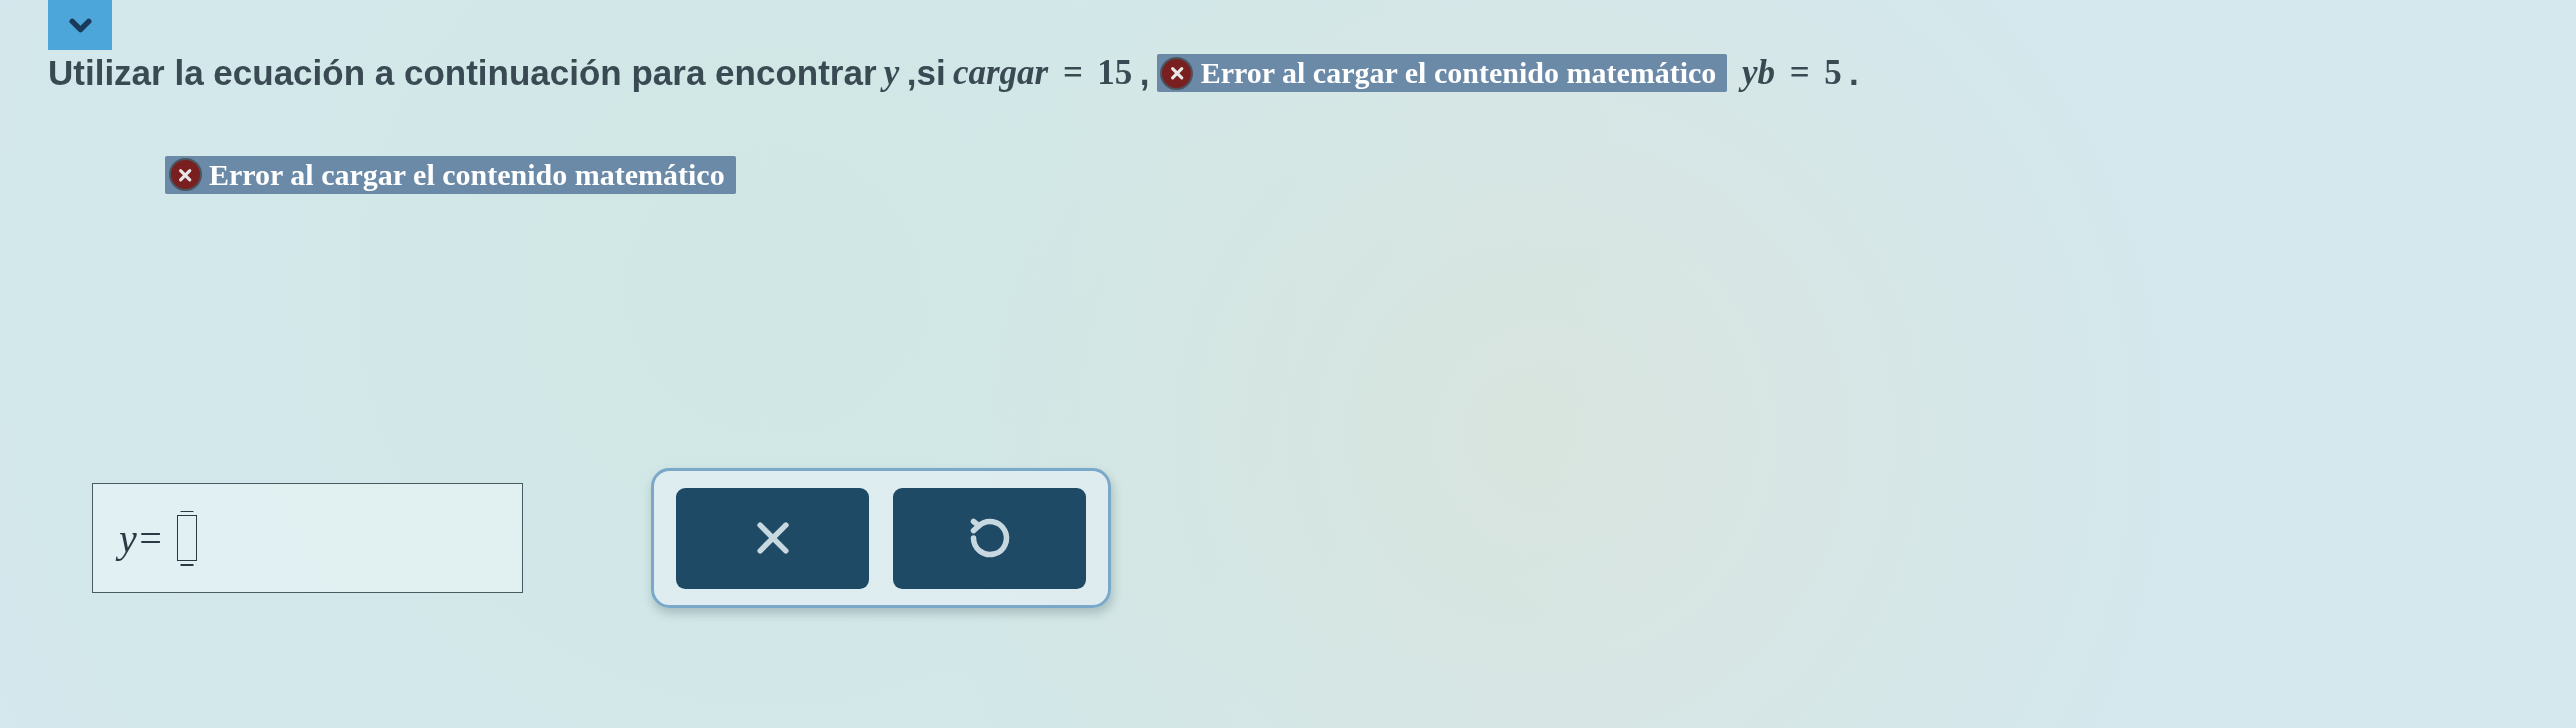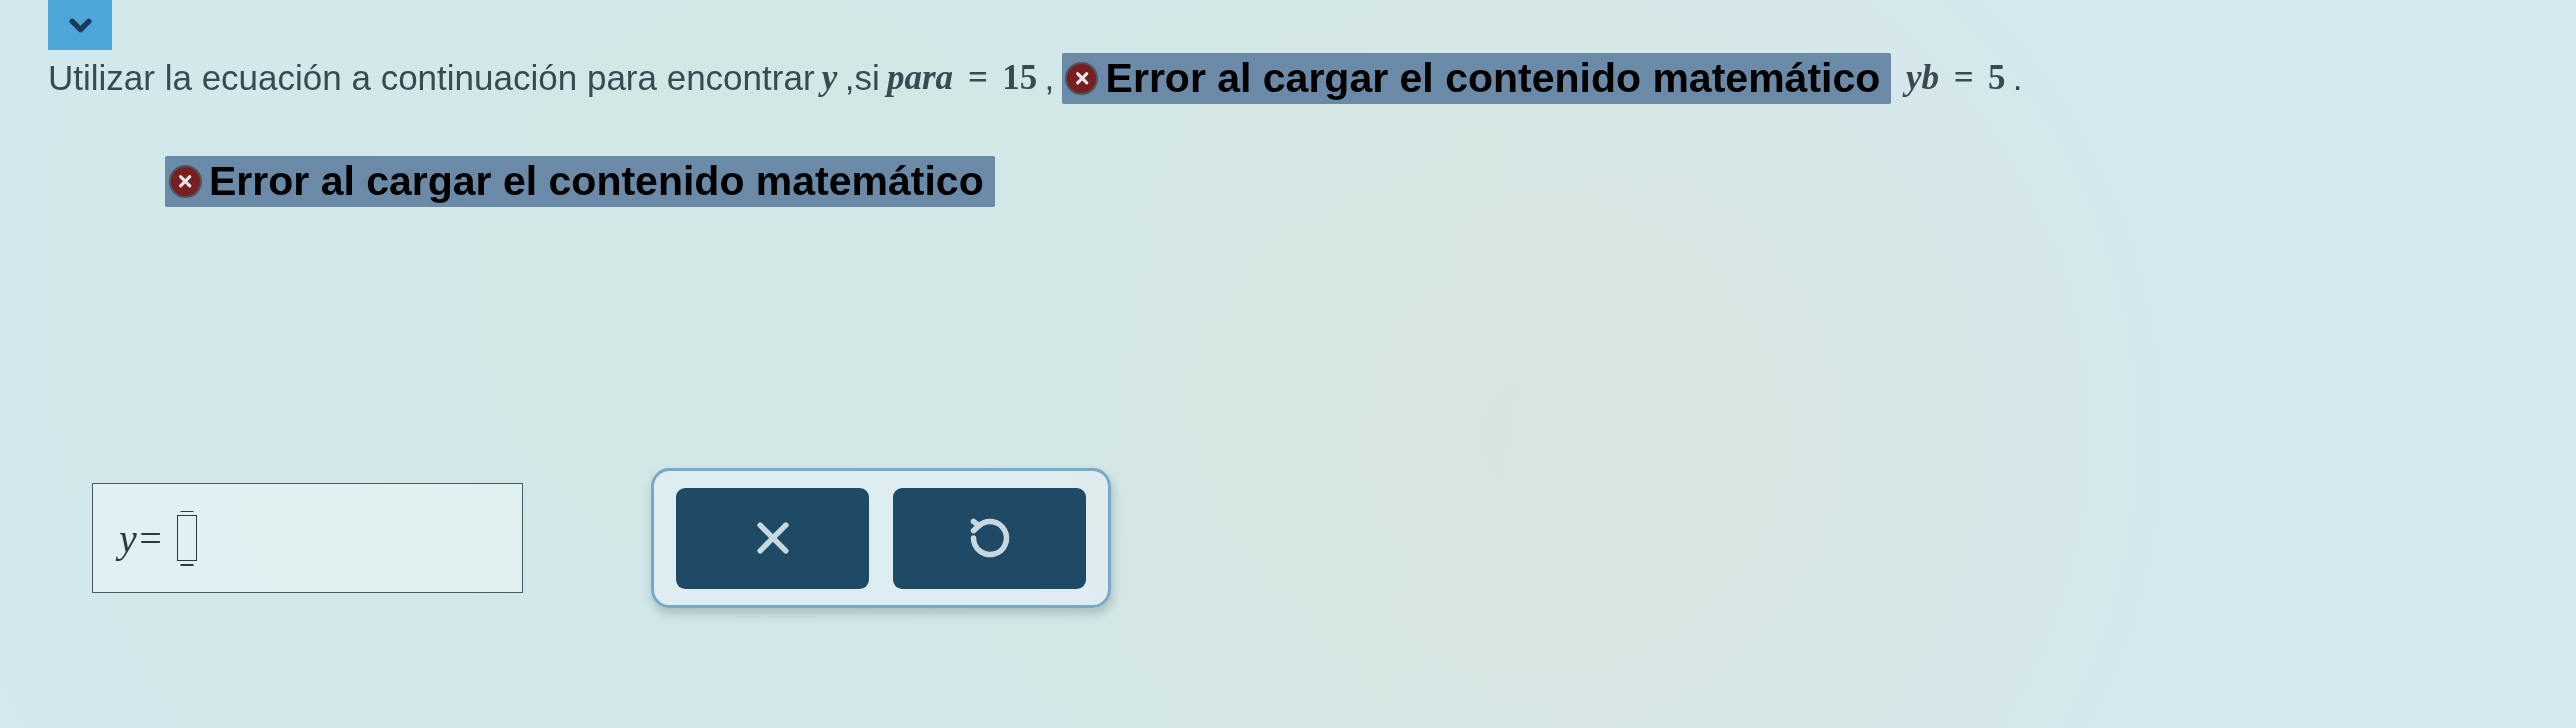--- a/index.html
+++ b/index.html
@@ -41,21 +41,21 @@
       color: #3a4a52;
       font-weight: bold;
       font-style: italic;
       display: flex;
       align-items: center;
       flex-wrap: wrap;
       gap: 0;
     }
     .question-text {
       font-style: normal;
-      font-weight: normal;
+      font-weight: bold;
     }
     .math-expr {
       font-style: italic;
       font-family: 'Times New Roman', serif;
       margin: 0 7.3px;
     }
     .error-badge {
       display: inline-flex;
       align-items: center;
       background: #6b8aa8;
@@ -74,24 +74,25 @@
       justify-content: center;
       margin-right: 7.3px;
       border: 2.8px solid #4a5560;
       flex-shrink: 0;
     }
     .error-icon svg {
       width: 18.4px;
       height: 18.4px;
     }
     .error-text {
-      color: #000000;
+      color: #ffffff;
       font-weight: bold;
-      font-size: 41px;
+      font-size: 30px;
       font-style: normal;
+      font-family: Liberation Serif, serif;
     }
     .second-error {
       position: absolute;
       top: 156px;
       left: 165px;
       display: inline-flex;
       align-items: center;
       background: #6b8aa8;
       border-radius: 1.8px;
       padding: 1.8px 11px 1.8px 3.7px;
@@ -167,21 +168,21 @@
 <div class="chevron-tab">
   <svg viewBox="0 0 24 24" fill="none" stroke="#1a3a5a" stroke-width="4" stroke-linecap="round" stroke-linejoin="round">
     <polyline points="6 9 12 15 18 9"></polyline>
   </svg>
 </div>
 
 <div class="question-line">
   <span class="question-text">Utilizar la ecuación a continuación para encontrar</span>
   <span class="math-expr">y</span>
   <span class="question-text">,si </span>
-  <span class="math-expr">para</span>
+  <span class="math-expr">cargar</span>
   <span class="math-expr">=</span>
   <span class="math-expr" style="font-style:normal;">15</span>
   <span class="question-text">, </span>
 
   <span class="error-badge">
     <span class="error-icon">
       <svg viewBox="0 0 24 24" fill="none" stroke="#e8e8e8" stroke-width="4" stroke-linecap="round">
         <line x1="6" y1="6" x2="18" y2="18"></line>
         <line x1="18" y1="6" x2="6" y2="18"></line>
       </svg>

